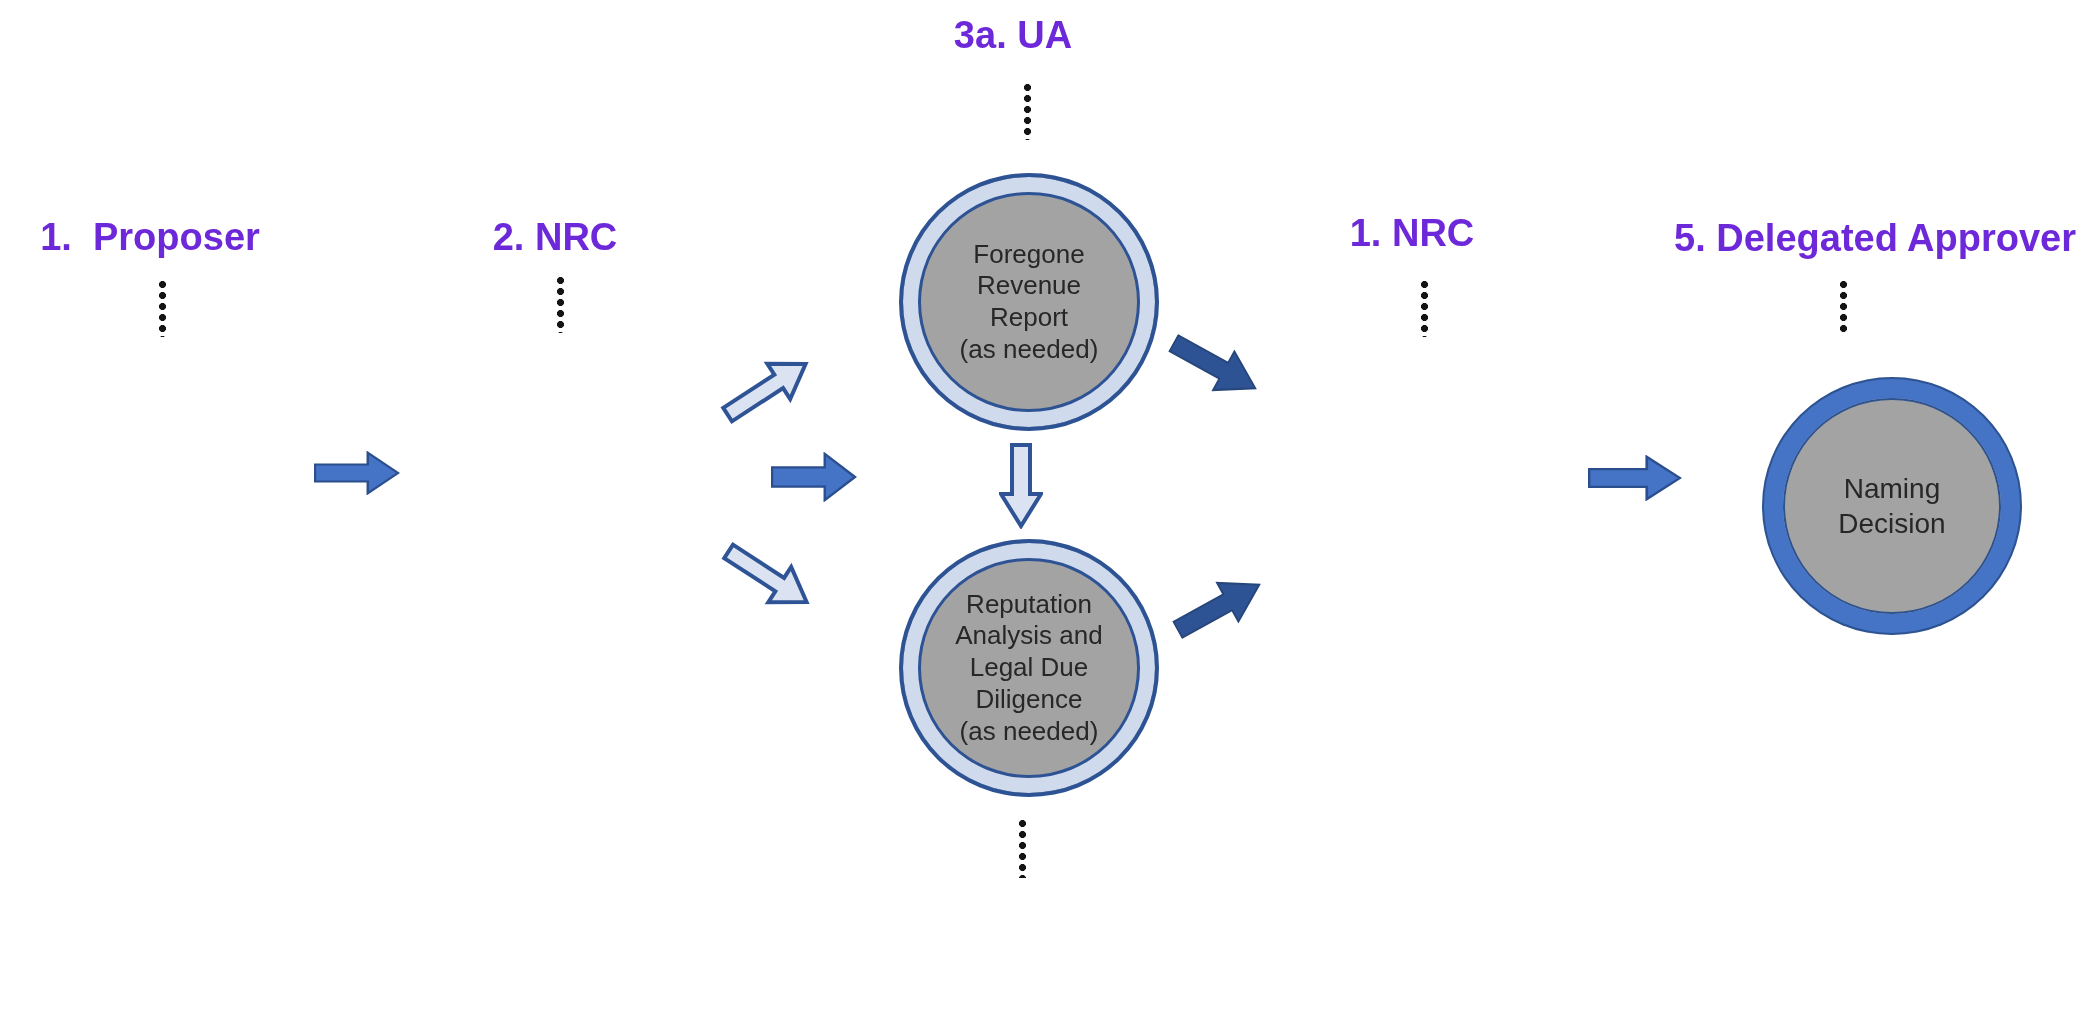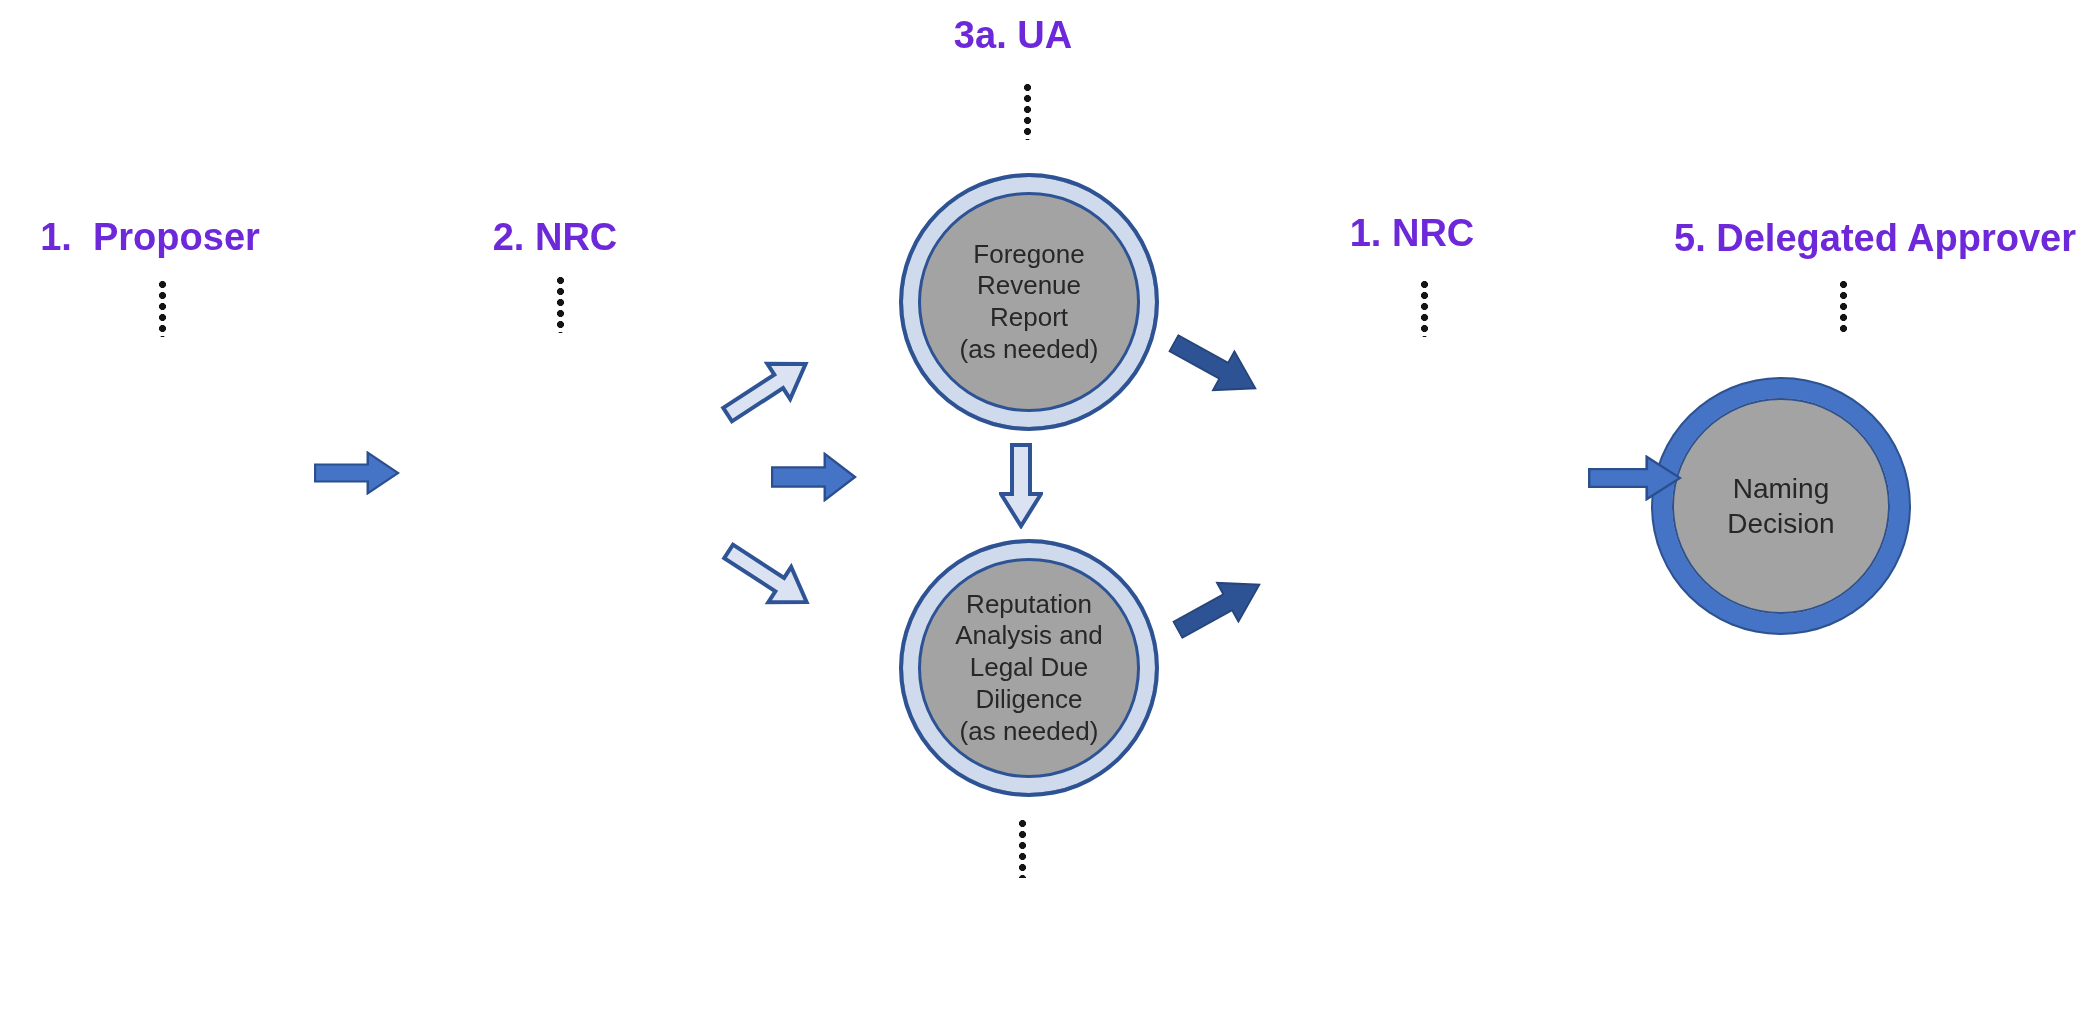--- a/index.html
+++ b/index.html
@@ -70,21 +70,21 @@
 
   <div class="node node-double" style="left:899px;top:539px;width:260px;height:258px;">
     <span class="node-label mid">Reputation
 Analysis and
 Legal Due
 Diligence
 (as needed)</span>
   </div>
 
 
-  <div class="node node-solid" style="left:1653px;top:379px;width:256px;height:254px;">
+  <div class="node node-solid" style="left:1764px;top:379px;width:256px;height:254px;">
     <span class="node-label">Naming
 Decision</span>
   </div>
 
   <svg class="arrow" style="left:314px;top:451px;" width="86" height="44" viewBox="0 0 88 52" preserveAspectRatio="none">
     <path d="M1 16 H55 V2 L86 26 L55 50 V36 H1 Z" fill="#4573c5" stroke="#2b4f8e" stroke-width="2.5"></path>
   </svg>
 
   <svg class="arrow" style="left:717px;top:364px;transform:rotate(-33deg);" width="100" height="50" viewBox="0 0 100 50">
     <path d="M3 17 H64 V4 L96 25 L64 46 V33 H3 Z" fill="#dbe3f2" stroke="#2f5496" stroke-width="4"></path>

